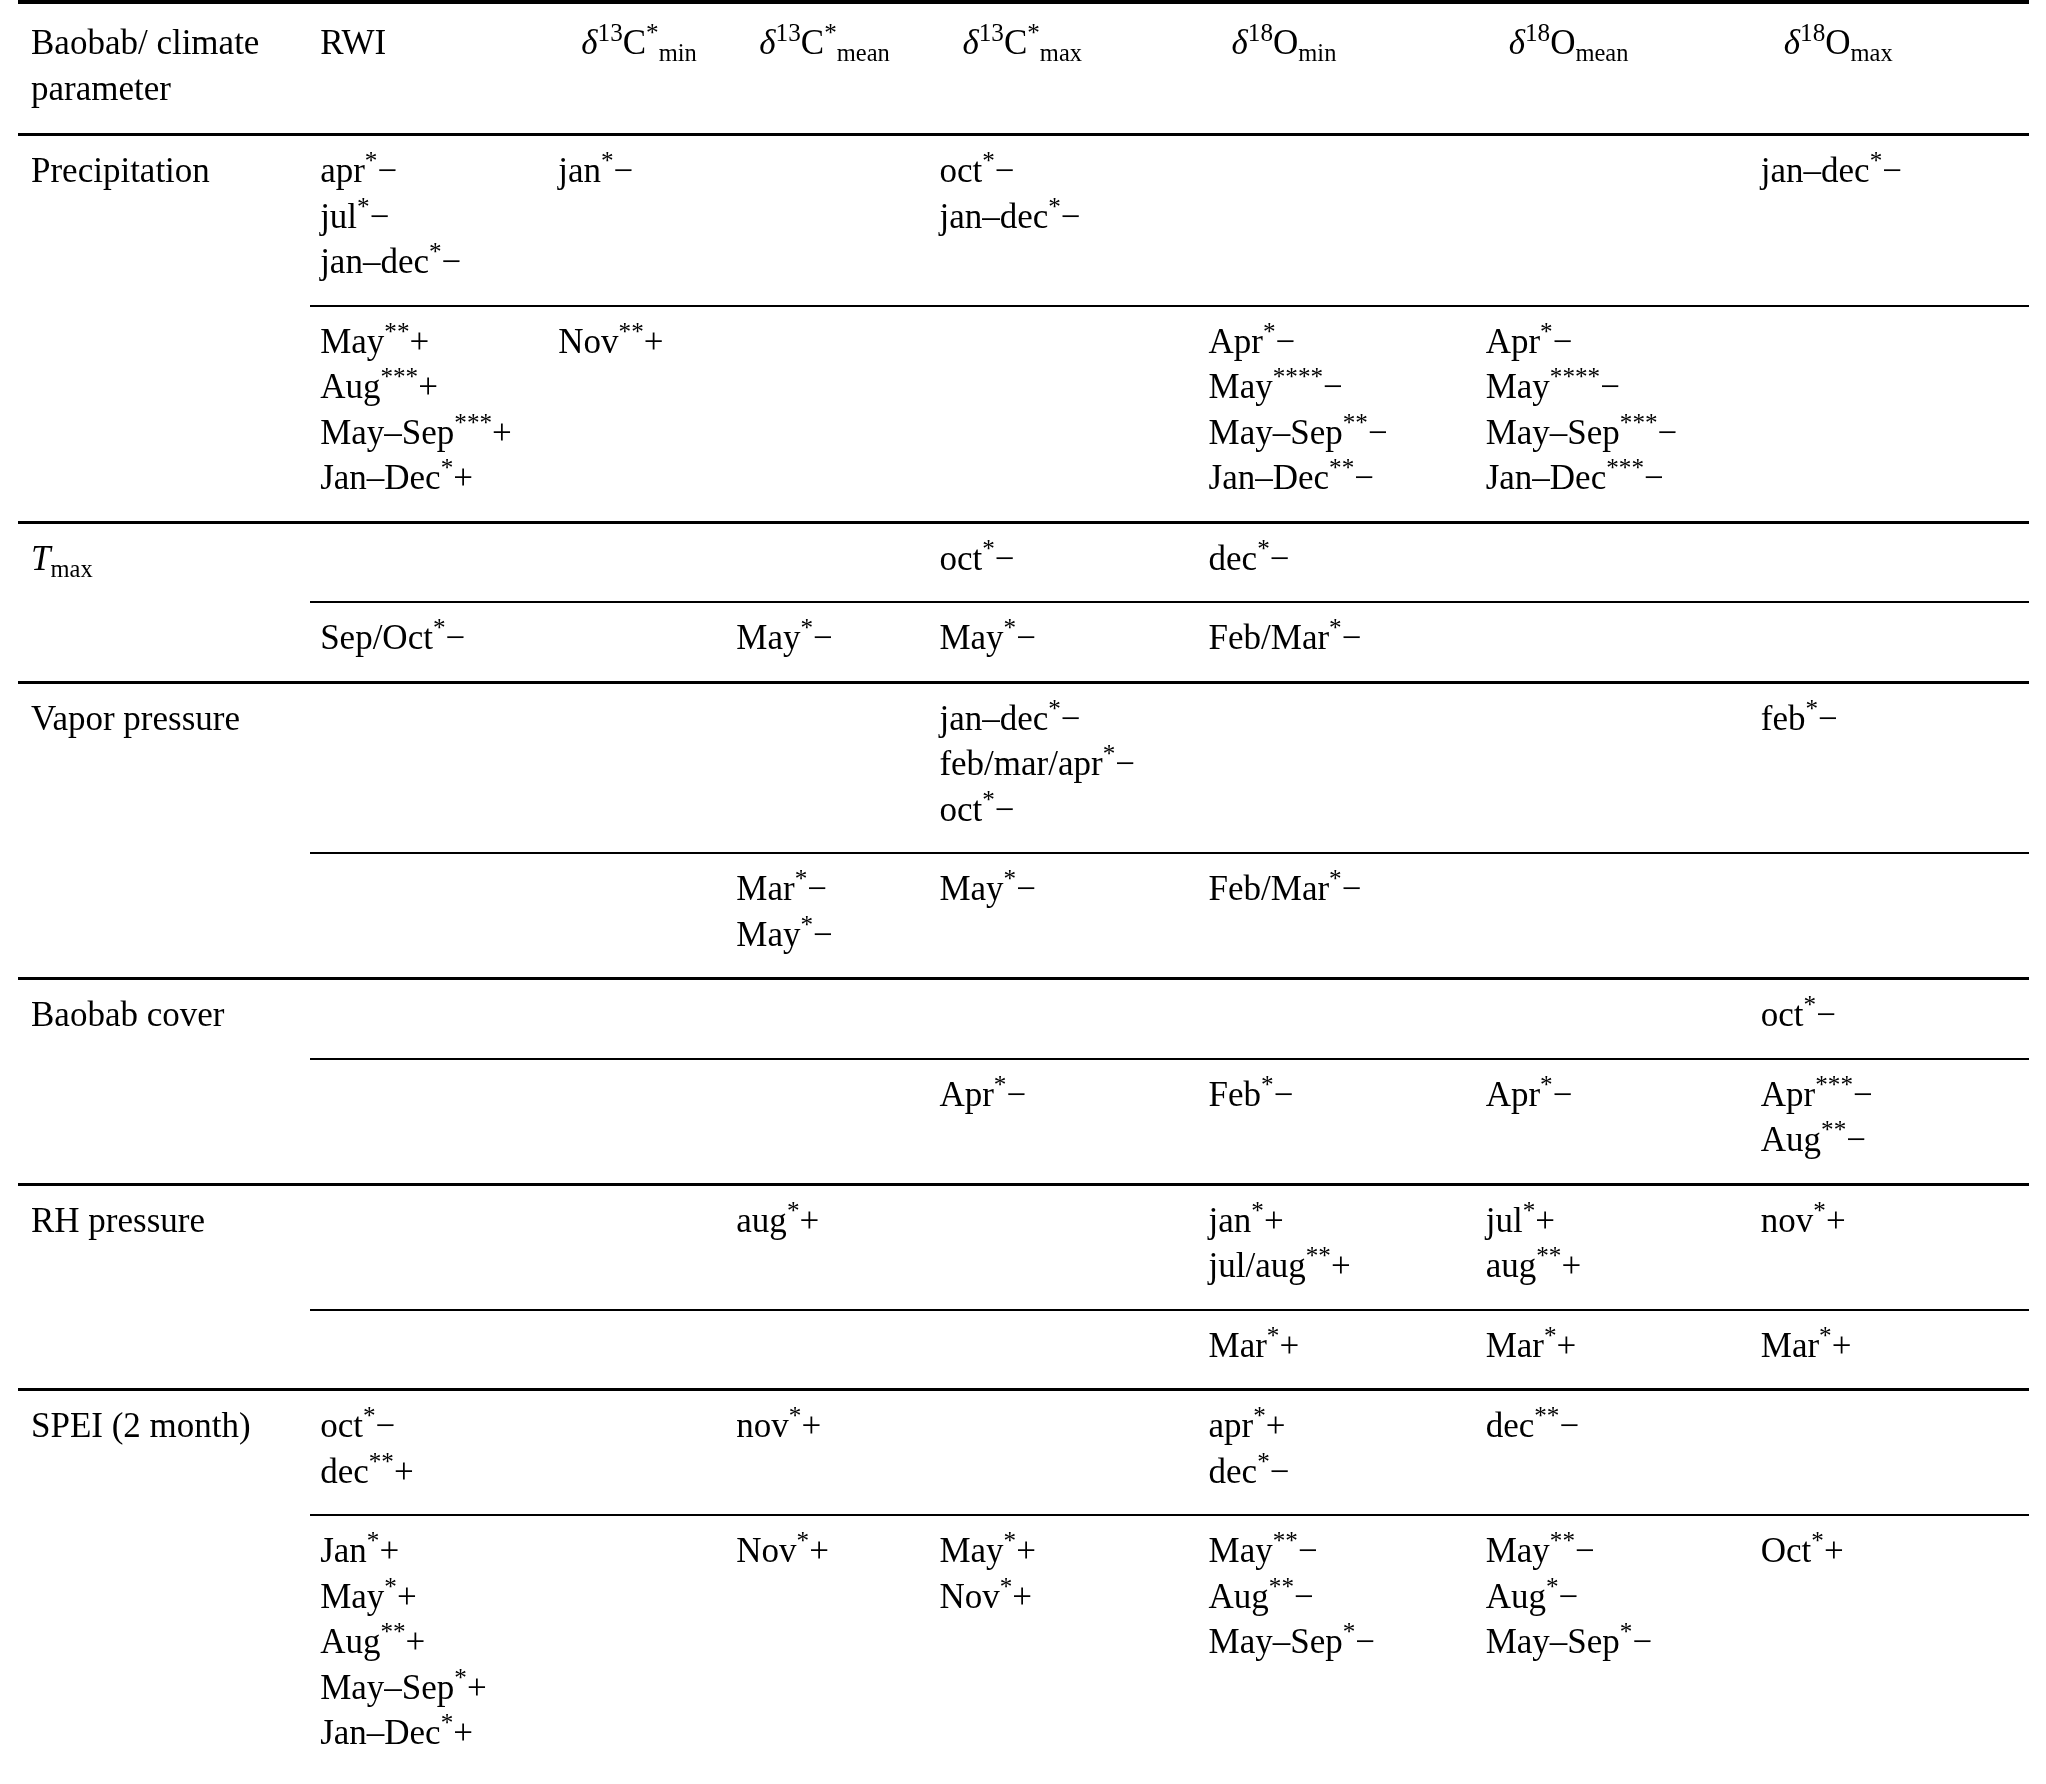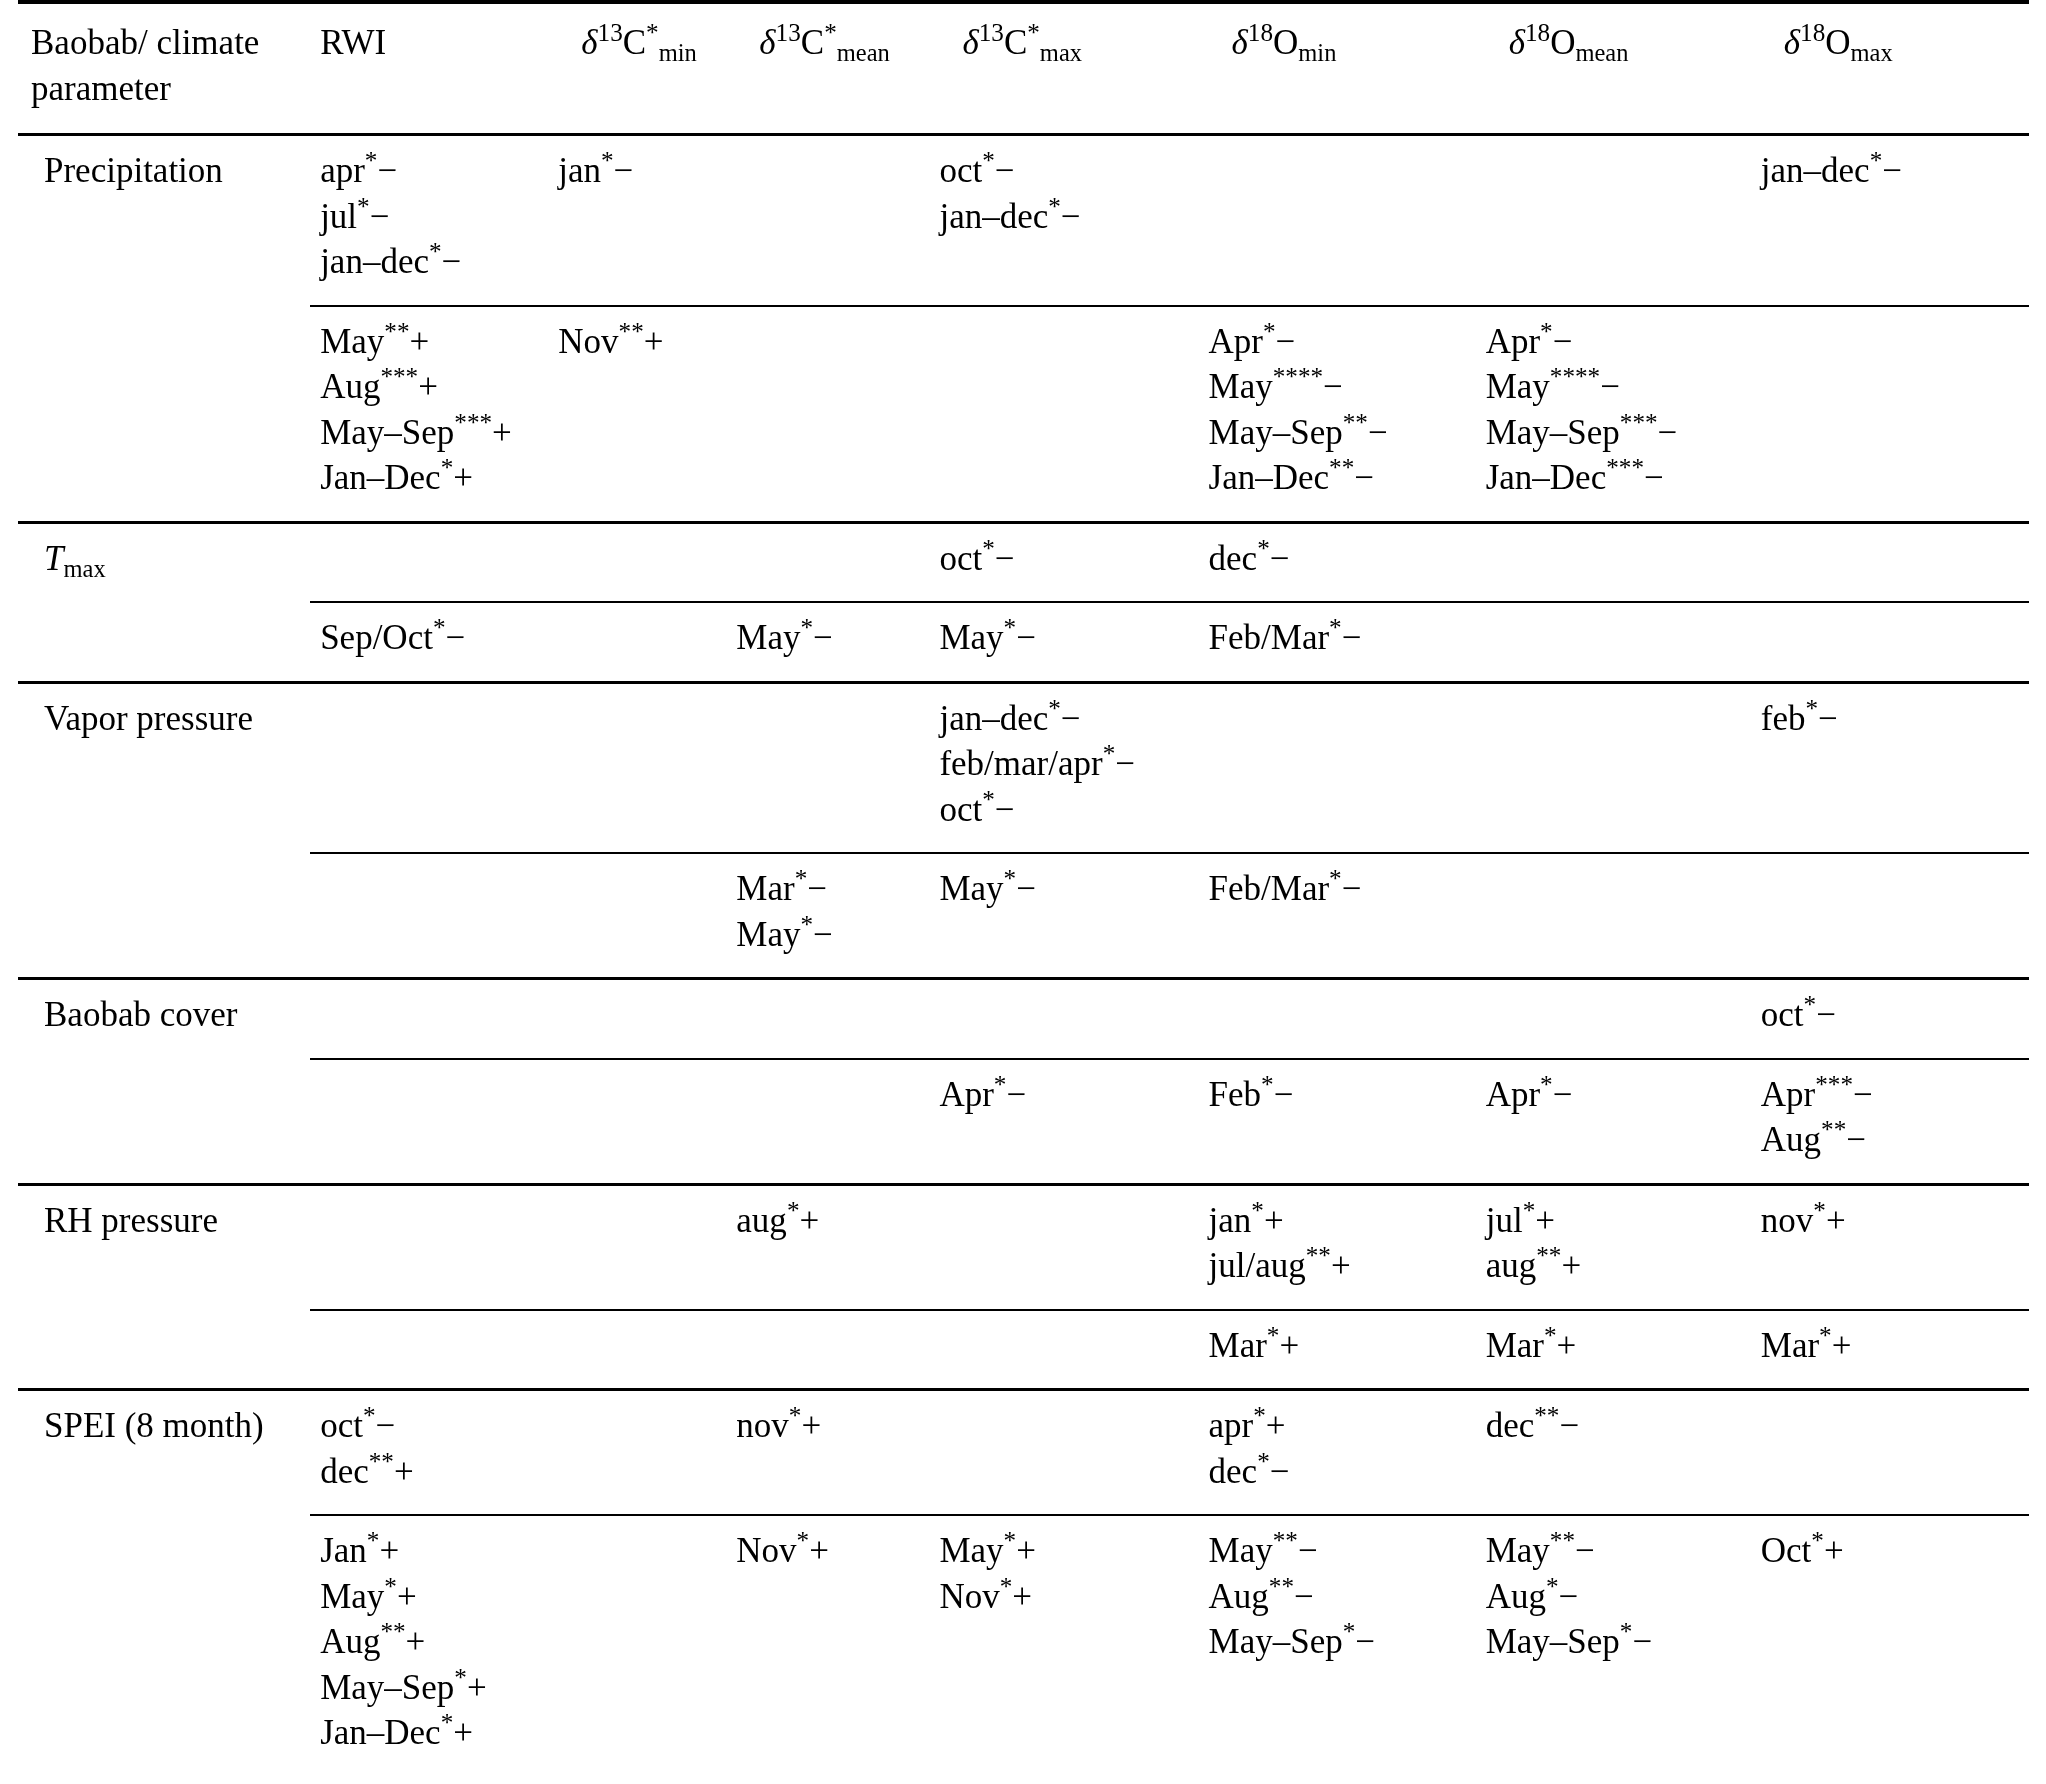--- a/index.html
+++ b/index.html
@@ -79,21 +79,21 @@
     vertical-align: super;
   }
   sub {
     font-size: 0.70em;
     line-height: 0;
     vertical-align: -0.28em;
   }
   .ital { font-style: italic; }
   .hdr-delta { font-style: italic; }
   .hdr-nowrap { white-space: nowrap; margin-left: 23px; }
-  .param-label { white-space: normal; margin-left: 13px; }
+  .param-label { white-space: normal; }
   .empty-cell { display: block; min-height: 1px; }
 </style>
 </head>
 <body>
 
 <div class="sheet">
   <table class="climate-table">
     <colgroup>
       <col class="c-param">
         <col class="c-rwi">
@@ -509,21 +509,21 @@
               <div>Mar<sup>*</sup>+</div>
             </div>
           </td>
           <td>
             <div class="cell-lines">
               <div>Mar<sup>*</sup>+</div>
             </div>
           </td>
         </tr>
         <tr class="group-start">
-          <td><span class="param-label">SPEI (8 month)</span></td>
+          <td><span class="param-label">SPEI (2 month)</span></td>
           <td>
             <div class="cell-lines">
               <div>oct<sup>*</sup>−</div>
               <div>dec<sup>**</sup>+</div>
             </div>
           </td>
           <td>
             <div class="cell-lines">
               <span class="empty-cell">&nbsp;</span>
             </div>

